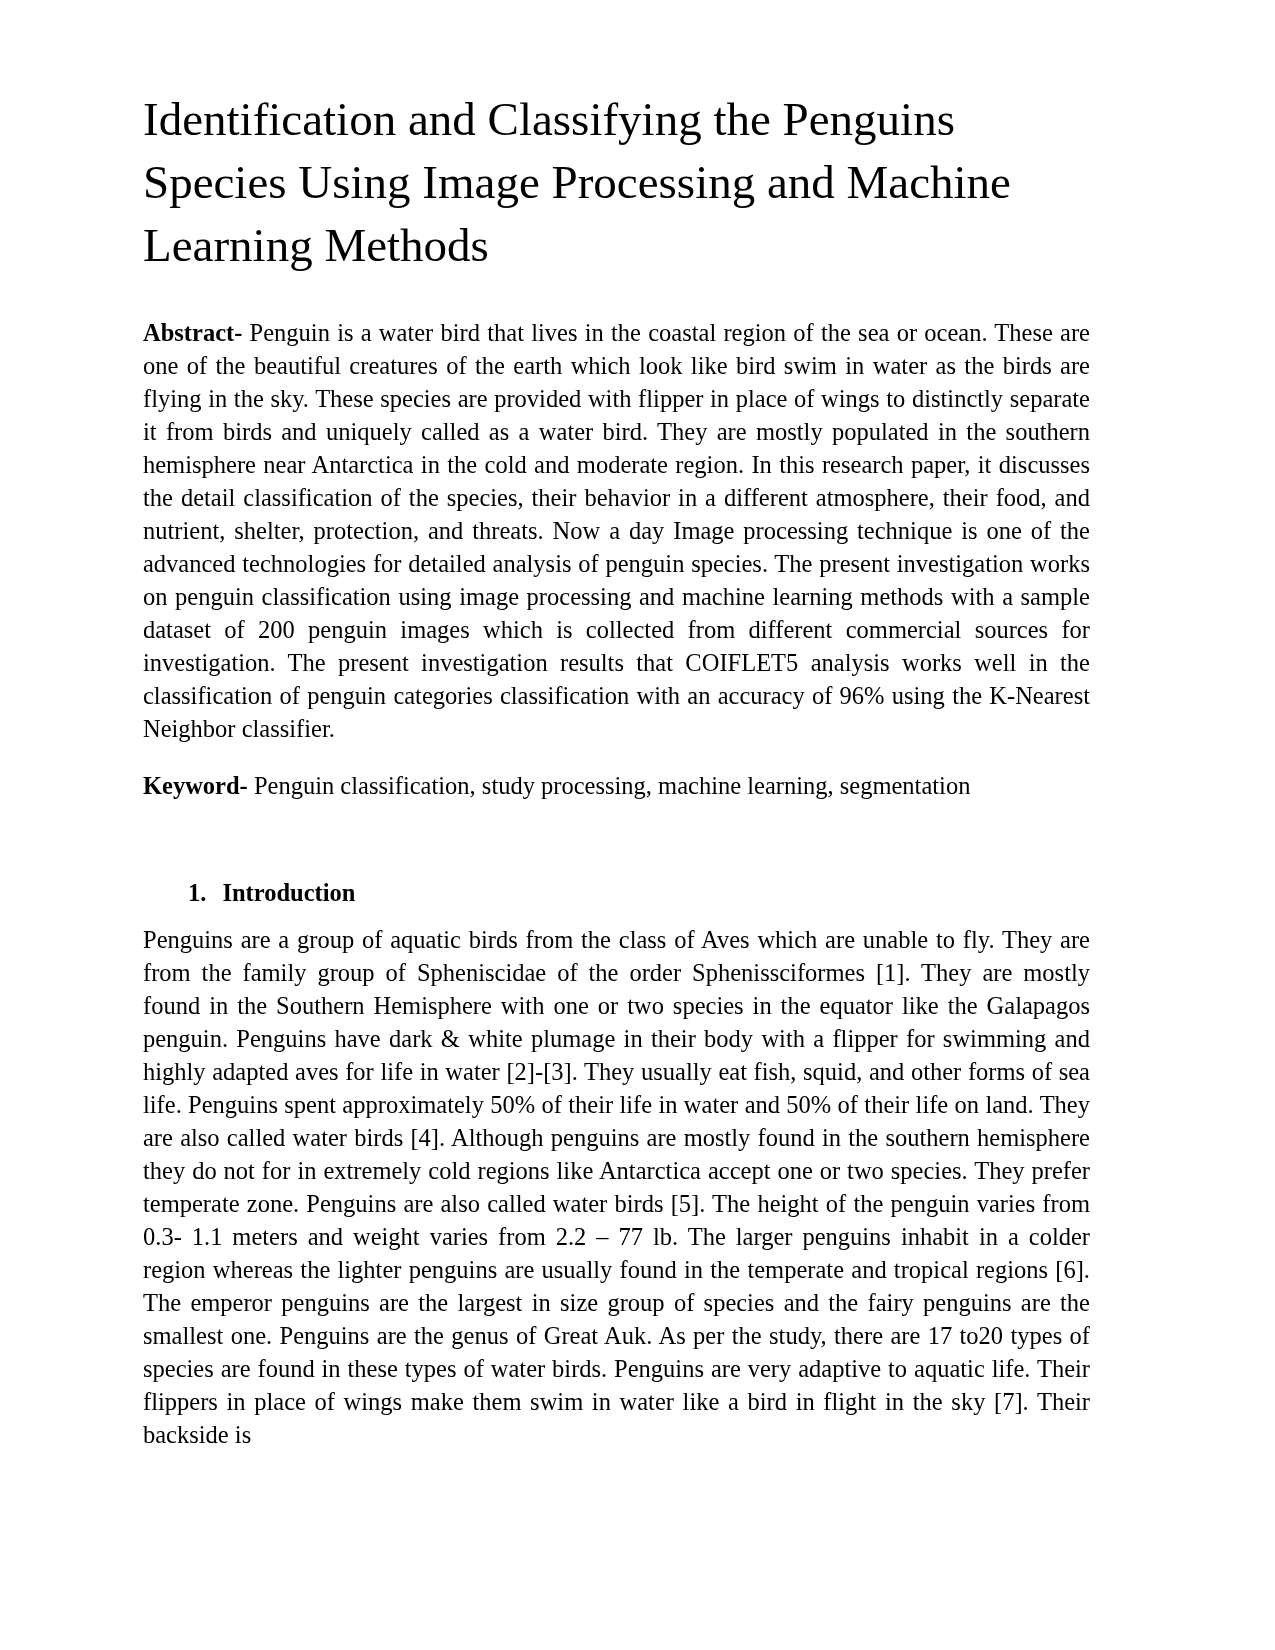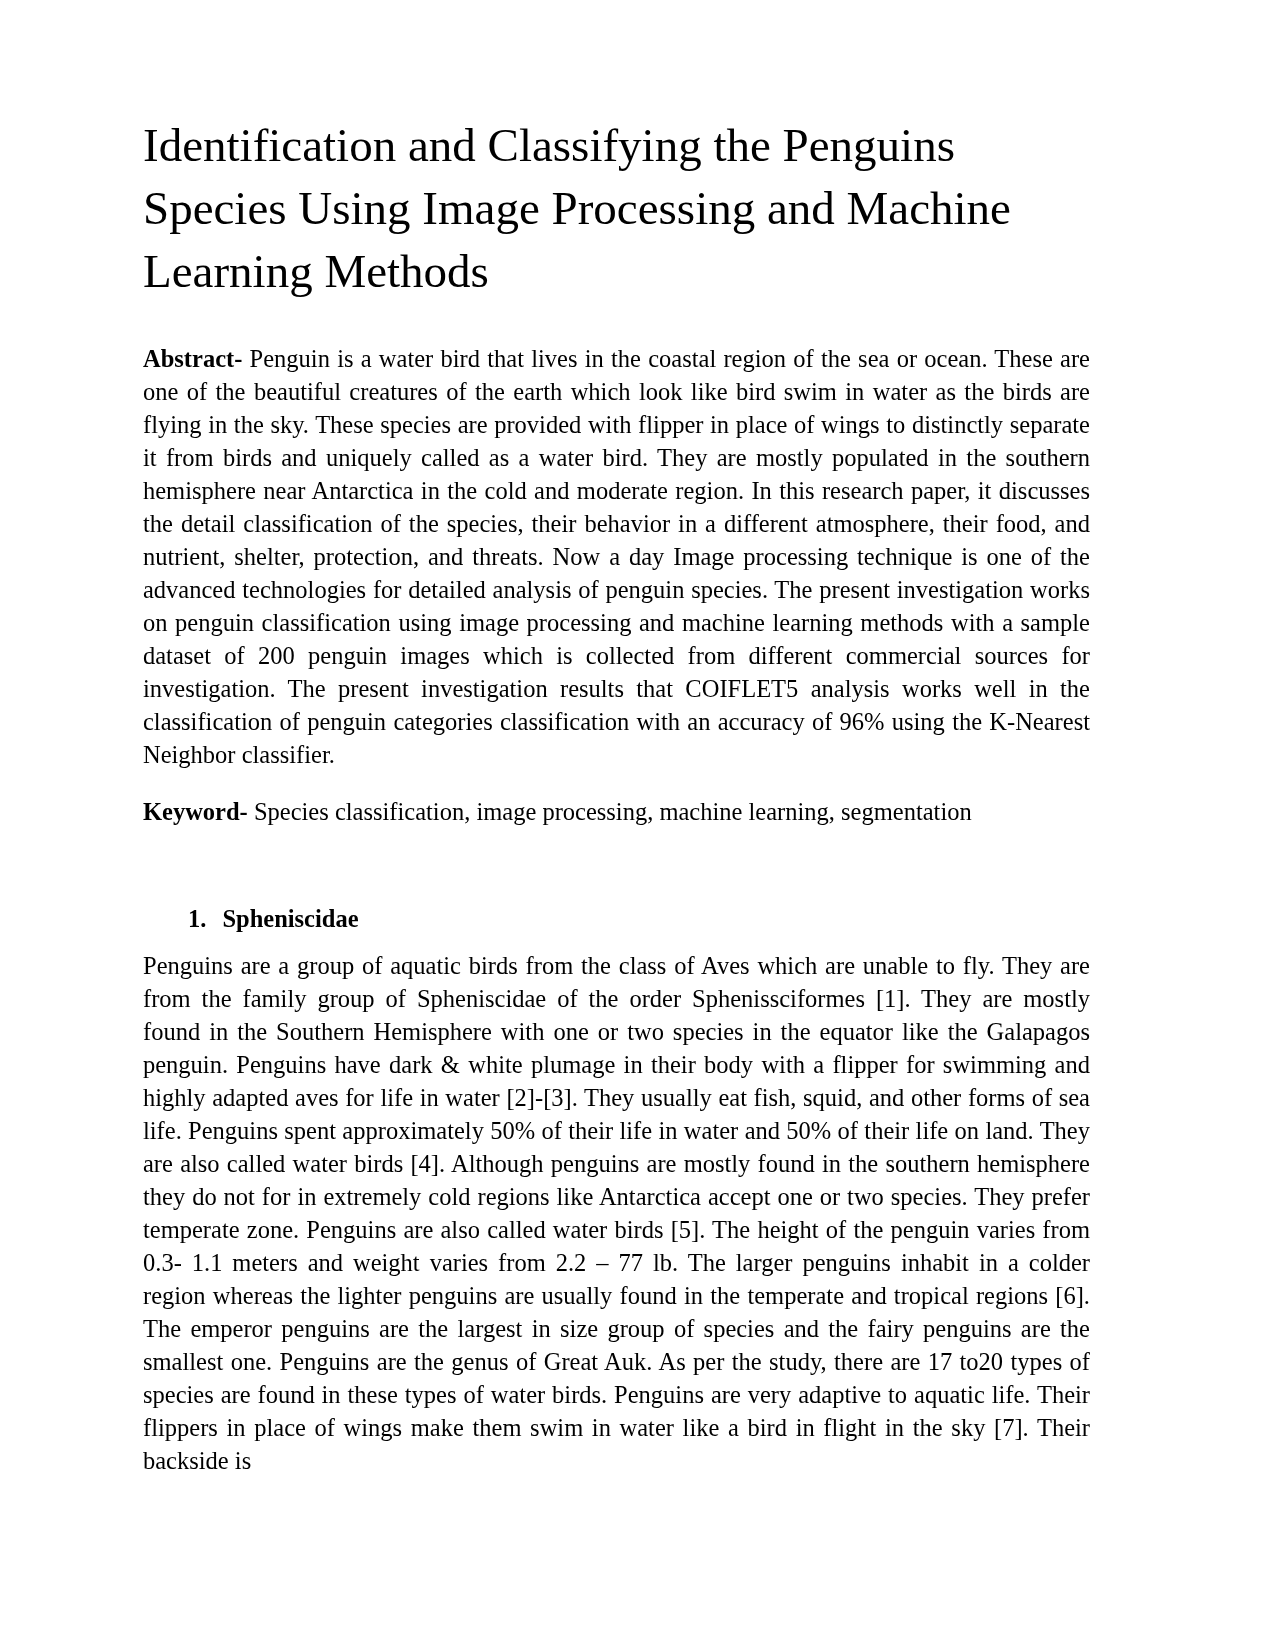--- a/index.html
+++ b/index.html
@@ -17,21 +17,21 @@
     font-family: "Liberation Serif", "DejaVu Serif", serif;
     overflow: hidden;
   }
   .content {
     position: absolute;
     left: 143px;
     top: 0;
     width: 947px;
   }
   .title {
-    margin: 114px 0 0 0;
+    margin: 88px 0 0 0;
     font-size: 47px;
     font-weight: 400;
     line-height: 63px;
     letter-spacing: 0;
   }
   .para {
     font-size: 24.5px;
     line-height: 33px;
     margin: 0;
   }
@@ -65,20 +65,20 @@
 </head>
 <body>
 
 <div class="page">
   <main class="content">
 
     <h1 class="title">Identification and Classifying the Penguins Species Using Image Processing and Machine Learning Methods</h1>
 
     <p class="para justify abstract"><span class="bold-label">Abstract-</span><span> Penguin is a water bird that lives in the coastal region of the sea or ocean. These are one of the beautiful creatures of the earth which look like bird swim in water as the birds are flying in the sky. These species are provided with flipper in place of wings to distinctly separate it from birds and uniquely called as a water bird. They are mostly populated in the southern hemisphere near Antarctica in the cold and moderate region. In this research paper, it discusses the detail classification of the species, their behavior in a different atmosphere, their food, and nutrient, shelter, protection, and threats. Now a day Image processing technique is one of the advanced technologies for detailed analysis of penguin species. The present investigation works on penguin classification using image processing and machine learning methods with a sample dataset of 200 penguin images which is collected from different commercial sources for investigation. The present investigation results that COIFLET5 analysis works well in the classification of penguin categories classification with an accuracy of 96% using the K-Nearest Neighbor classifier.</span></p>
 
-    <p class="para keyword"><span class="bold-label">Keyword-</span><span> Species classification, image processing, machine learning, segmentation</span></p>
+    <p class="para keyword"><span class="bold-label">Keyword-</span><span> Penguin classification, study processing, machine learning, segmentation</span></p>
 
-    <h2 class="section-heading"><span class="sec-num">1.</span><span class="sec-title">Spheniscidae</span></h2>
+    <h2 class="section-heading"><span class="sec-num">1.</span><span class="sec-title">Introduction</span></h2>
 
     <p class="para justify intro">Penguins are a group of aquatic birds from the class of Aves which are unable to fly. They are from the family group of Spheniscidae of the order Sphenissciformes [1]. They are mostly found in the Southern Hemisphere with one or two species in the equator like the Galapagos penguin. Penguins have dark &amp; white plumage in their body with a flipper for swimming and highly adapted aves for life in water [2]-[3]. They usually eat fish, squid, and other forms of sea life. Penguins spent approximately 50% of their life in water and 50% of their life on land. They are also called water birds [4]. Although penguins are mostly found in the southern hemisphere they do not for in extremely cold regions like Antarctica accept one or two species. They prefer temperate zone. Penguins are also called water birds [5]. The height of the penguin varies from 0.3- 1.1 meters and weight varies from 2.2 – 77 lb. The larger penguins inhabit in a colder region whereas the lighter penguins are usually found in the temperate and tropical regions [6]. The emperor penguins are the largest in size group of species and the fairy penguins are the smallest one. Penguins are the genus of Great Auk. As per the study, there are 17 to20 types of species are found in these types of water birds. Penguins are very adaptive to aquatic life. Their flippers in place of wings make them swim in water like a bird in flight in the sky [7]. Their backside is</p>
 
   </main>
 </div>
 
 </body></html>

